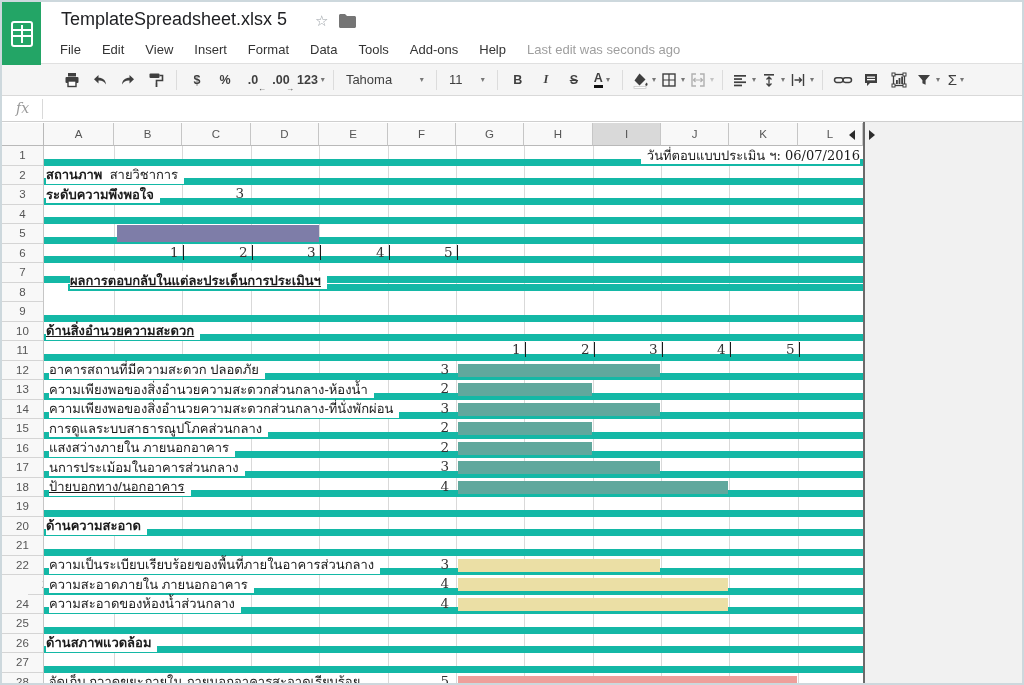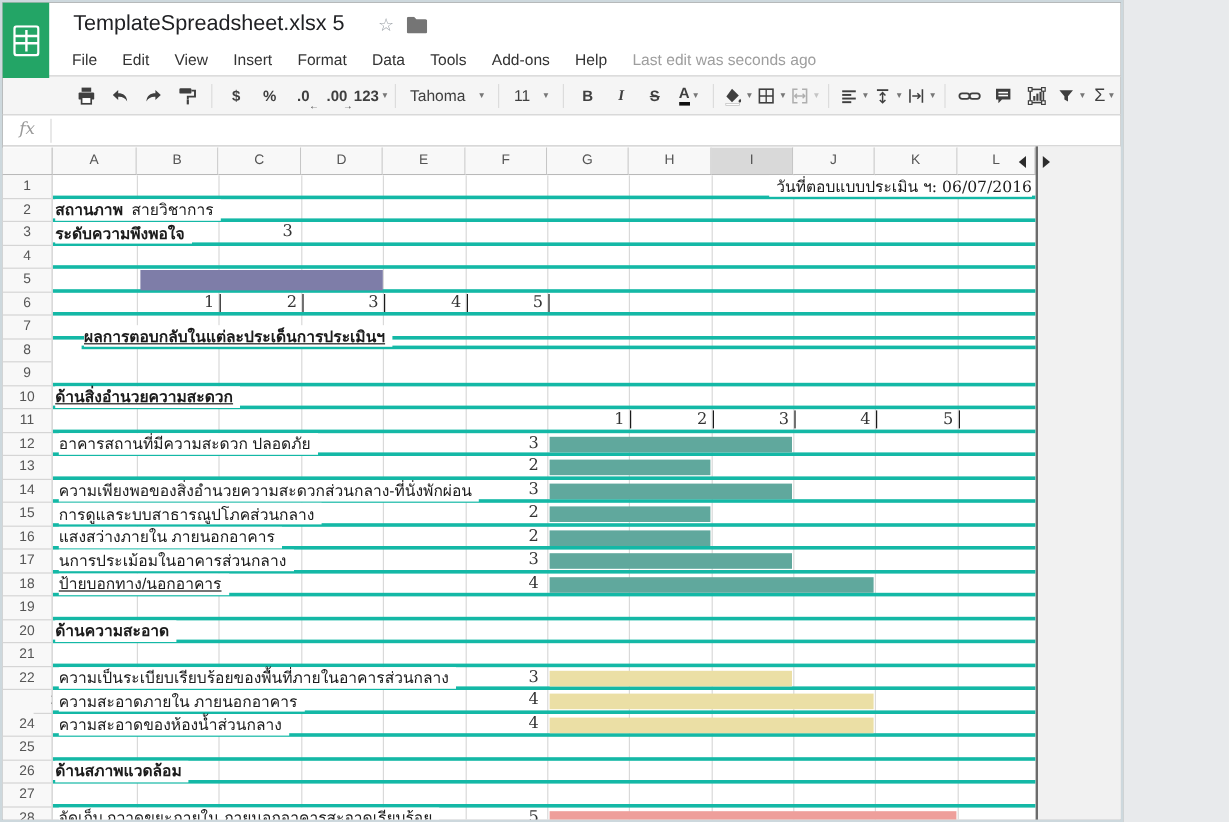--- a/index.html
+++ b/index.html
@@ -1,19 +1,19 @@
 <!DOCTYPE html>
 <html><head>
 <meta charset="utf-8">
 <style>
   * { margin:0; padding:0; box-sizing:border-box; }
   html,body { background:#e8eaec; }
   .app {
-    position:relative; width:936px; height:685px; overflow:hidden;
-    background:#737373; border:2px solid #cdd8dd;
+    position:relative; width:1024px; height:685px; overflow:hidden;
+    background:#0f766e; border:2px solid #cdd8dd;
     font-family:"Liberation Sans","DejaVu Sans",sans-serif;
   }
   
   .topbar { position:absolute; left:0; top:0; width:100%; height:61px; background:#fff; }
   .logo { position:absolute; left:0; top:0; width:39px; height:63px; background:#23a566; z-index:5; display:flex; align-items:center; justify-content:center; }
   .doc-title { position:absolute; left:59px; top:7px; font-size:18px; color:#202124; white-space:nowrap; }
   .star { position:absolute; left:313px; top:10px; font-size:15px; color:#9aa0a6; }
   .folder-icon { position:absolute; left:337px; top:12px; }
   .menubar { position:absolute; left:58px; top:36px; height:22px; display:flex; align-items:center; }
   .menu-item { font-size:13px; color:#333; margin-right:21px; white-space:nowrap; cursor:default; }
@@ -44,21 +44,21 @@
   
   .sheet { position:absolute; left:0; top:120px; width:100%; height:565px; background:#fff; }
   .corner { position:absolute; left:0; top:1px; width:42px; height:23px; background:#f8f8f8; border-right:1px solid #b9b9b9; border-bottom:1px solid #b9b9b9; }
   .colheaders { position:absolute; left:42px; top:1px; height:23px; }
   .colheader { position:absolute; top:0; height:23px; background:#f8f8f8; border-right:1px solid #c6c6c6; border-bottom:1px solid #b9b9b9; font-size:11.5px; color:#555; display:flex; align-items:center; justify-content:center; }
   .colheader.selected { background:#d9d9d9; }
   .rowheaders { position:absolute; left:0; top:24px; width:42px; height:541px; background:#f8f8f8; border-right:1px solid #c6c6c6; overflow:hidden; }
   .rowheader { position:absolute; left:0; width:41px; height:19.5px; border-bottom:1px solid #d5d5d5; font-size:11.5px; color:#555; display:flex; align-items:center; justify-content:center; }
   .gridbody { position:absolute; left:42px; top:24px; width:819px; height:541px; overflow:hidden; background:#fff; }
   .vline { position:absolute; top:0; width:1px; height:100%; background:#d9d9d9; z-index:1; }
-  .grow { position:absolute; left:0; width:819px; height:19.5px; border-bottom:3px solid #14b8a6; z-index:2; }
+  .grow { position:absolute; left:0; width:819px; height:19.5px; border-bottom:7px solid #14b8a6; z-index:2; }
   .cell-text { position:absolute; top:0; height:18px; background:#fff; font-size:13px; color:#1b1b1b; white-space:nowrap; display:flex; align-items:center; z-index:3; }
   .bold { font-weight:bold; }
   .cell-value { position:absolute; top:0; height:18px; font-family:"DejaVu Serif","Liberation Serif",serif; font-size:13.5px; color:#333; text-align:right; z-index:3; }
   .bar { position:absolute; z-index:3; }
   .tickcell { position:absolute; top:1px; height:17px; display:flex; justify-content:flex-end; align-items:flex-start; z-index:3; }
   .tick-num { font-family:"DejaVu Serif","Liberation Serif",serif; font-size:13.5px; color:#333; line-height:15px; }
   .tick-line { width:1.5px; height:15px; background:#1a1a1a; margin-left:4px; }
   .sheet-divider { position:absolute; left:861px; top:0; width:2px; height:565px; background:#6b6b6b; }
   .outside { position:absolute; left:863px; top:0; width:159px; height:565px; background:#f1f1f1; }
   .scroll-arrow { position:absolute; top:8px; width:0; height:0; border-top:5px solid transparent; border-bottom:5px solid transparent; }
@@ -375,20 +375,21 @@
             <span class="tick-num">5</span>
             <span class="tick-line"></span>
           </div>
         </div>
         <div class="grow" style="top: 214.5px;">
           <div class="cell-text" style="left: 5px; padding-right: 6px;">อาคารสถานที่มีความสะดวก ปลอดภัย</div>
           <div class="cell-value" style="left: 345px; width: 60px;">3</div>
           <div class="bar" style="left: 414px; width: 201.9px; top: 3px; height: 13px; background: rgb(96, 168, 157);"></div>
         </div>
         <div class="grow" style="top: 234px;">
+          <div class="cell-text" style="left: 5px; padding-right: 6px;">ความเพียงพอของสิ่งอำนวยความสะดวกส่วนกลาง-ห้องน้ำ</div>
           <div class="cell-value" style="left: 345px; width: 60px;">2</div>
           <div class="bar" style="left: 414px; width: 133.6px; top: 3px; height: 13px; background: rgb(96, 168, 157);"></div>
         </div>
         <div class="grow" style="top: 253.5px;">
           <div class="cell-text" style="left: 5px; padding-right: 6px;">ความเพียงพอของสิ่งอำนวยความสะดวกส่วนกลาง-ที่นั่งพักผ่อน</div>
           <div class="cell-value" style="left: 345px; width: 60px;">3</div>
           <div class="bar" style="left: 414px; width: 201.9px; top: 3px; height: 13px; background: rgb(96, 168, 157);"></div>
         </div>
         <div class="grow" style="top: 273px;">
           <div class="cell-text" style="left: 5px; padding-right: 6px;">การดูแลระบบสาธารณูปโภคส่วนกลาง</div>

